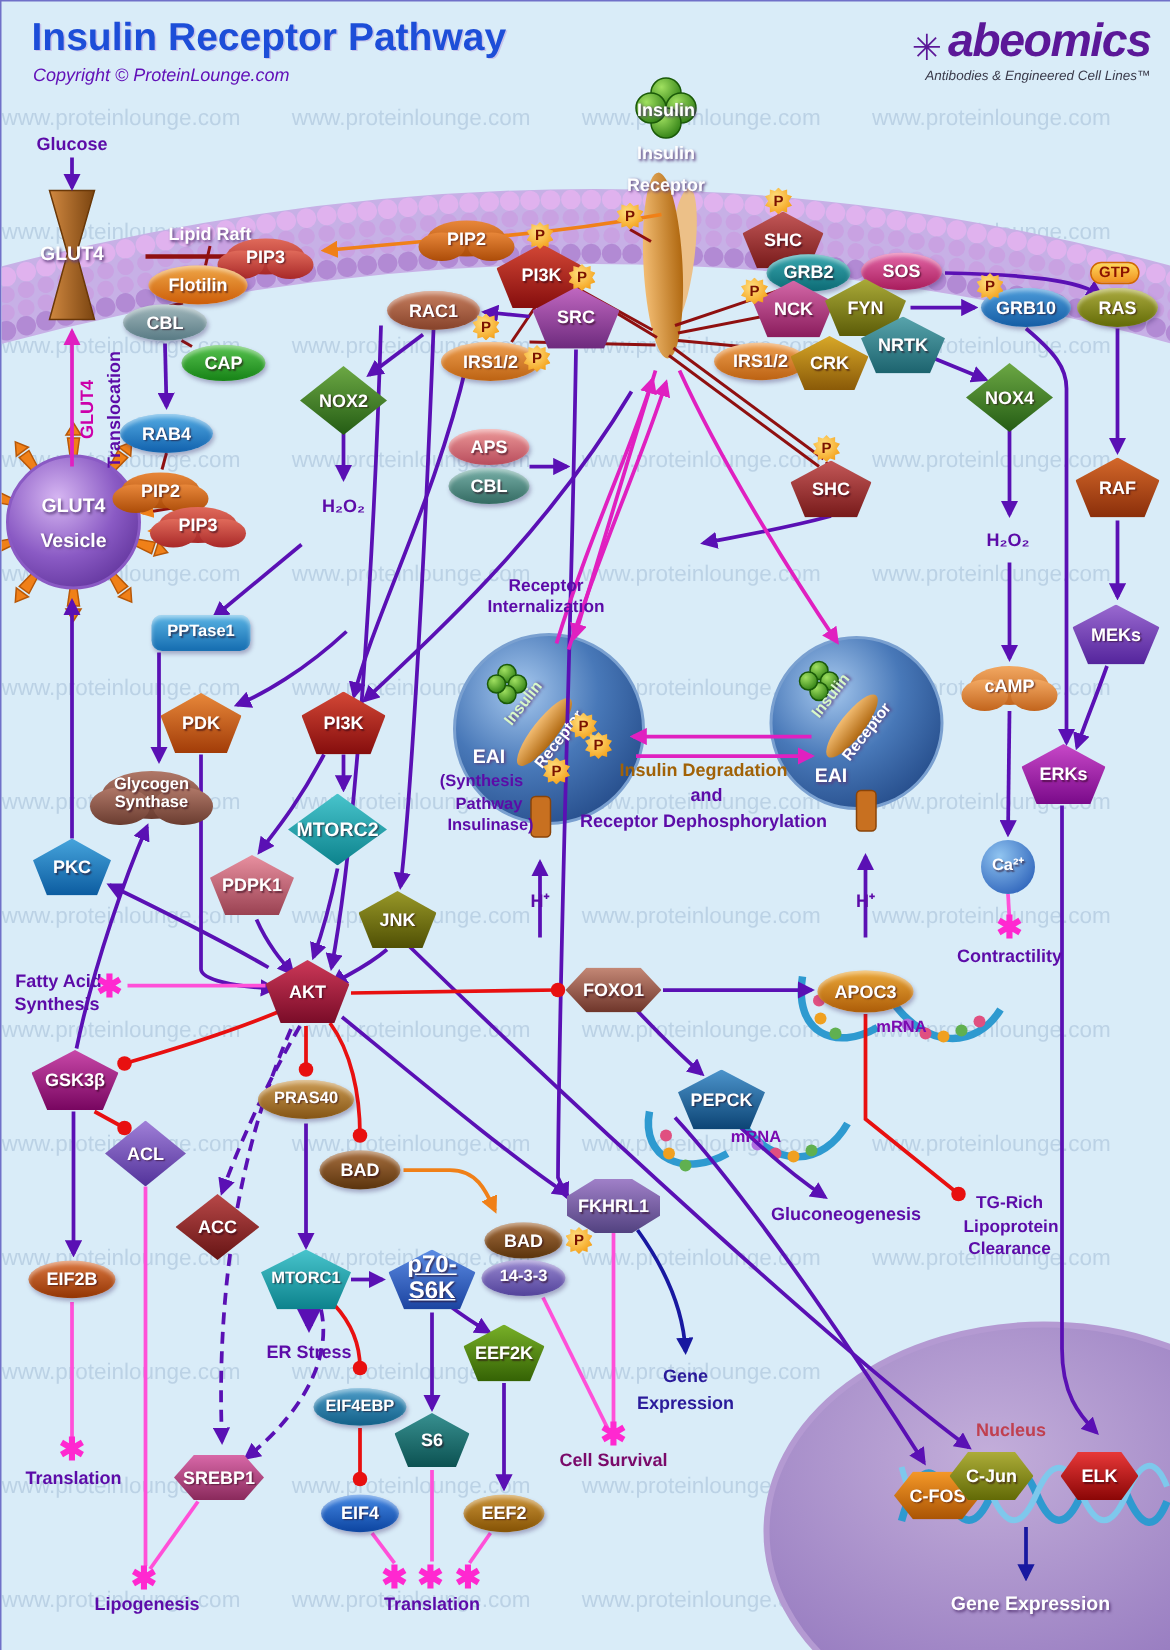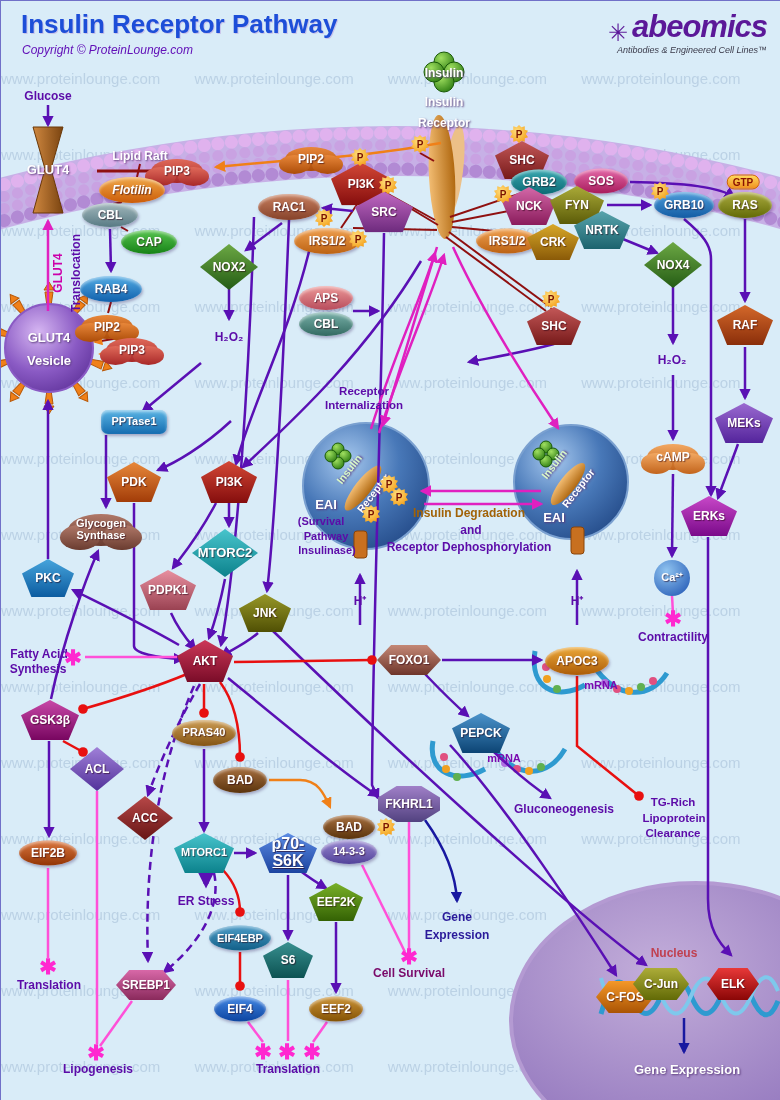--- a/index.html
+++ b/index.html
@@ -341,21 +341,21 @@
   <div class="lbl onmem" style="left:48px;top:336px;font-size:13px;">GLUT4</div>
   <div class="lbl onmem" style="left:48px;top:359px;font-size:13px;">Vesicle</div>
   <div class="lbl onmem" style="left:443px;top:72px;">Insulin</div>
   <div class="lbl onmem" style="left:443px;top:101px;">Insulin</div>
   <div class="lbl onmem" style="left:443px;top:122px;">Receptor</div>
   <div class="lbl" style="left:228px;top:336px;color:#5c0ba8;">H₂O₂</div>
   <div class="lbl" style="left:671px;top:359px;color:#5c0ba8;">H₂O₂</div>
   <div class="lbl" style="left:363px;top:390px;color:#5c0ba8;font-size:11.5px;">Receptor</div>
   <div class="lbl" style="left:363px;top:404px;color:#5c0ba8;font-size:11.5px;">Internalization</div>
   <div class="lbl onmem" style="left:325px;top:503px;font-size:13px;">EAI</div>
-  <div class="lbl" style="left:320px;top:520px;color:#5c0ba8;font-size:11px;">(Survival</div>
+  <div class="lbl" style="left:320px;top:520px;color:#5c0ba8;font-size:11px;">(Synthesis</div>
   <div class="lbl" style="left:325px;top:535px;color:#5c0ba8;font-size:11px;">Pathway</div>
   <div class="lbl" style="left:326px;top:549px;color:#5c0ba8;font-size:11px;">Insulinase)</div>
   <div class="lbl onmem" style="left:553px;top:516px;font-size:13px;">EAI</div>
   <div class="lbl" style="left:468px;top:512px;color:#a16207;">Insulin Degradation</div>
   <div class="lbl" style="left:470px;top:529px;color:#5c0ba8;">and</div>
   <div class="lbl" style="left:468px;top:546px;color:#5c0ba8;">Receptor Dephosphorylation</div>
   <div class="lbl" style="left:359px;top:599px;color:#5c0ba8;">H⁺</div>
   <div class="lbl" style="left:576px;top:599px;color:#5c0ba8;">H⁺</div>
   <div class="lbl" style="left:38px;top:653px;color:#5c0ba8;">Fatty Acid</div>
   <div class="lbl" style="left:37px;top:668px;color:#5c0ba8;">Synthesis</div>
@@ -374,21 +374,21 @@
   <div class="lbl" style="left:456px;top:934px;color:#2a1a9a;">Expression</div>
   <div class="lbl" style="left:408px;top:972px;color:#7a0a6a;">Cell Survival</div>
   <div class="lbl" style="left:673px;top:952px;color:#c04050;">Nucleus</div>
   <div class="lbl onmem" style="left:686px;top:1068px;font-size:13px;">Gene Expression</div>
   <div class="lbl onmem" style="left:348px;top:468px;font-size:10.5px;transform:translate(-50%,-50%) rotate(-52deg);color:#d8f8c8;">Insulin</div>
   <div class="lbl onmem" style="left:372px;top:492px;font-size:10.5px;transform:translate(-50%,-50%) rotate(-52deg);">Receptor</div>
   <div class="lbl onmem" style="left:553px;top:463px;font-size:10.5px;transform:translate(-50%,-50%) rotate(-52deg);color:#d8f8c8;">Insulin</div>
   <div class="lbl onmem" style="left:577px;top:487px;font-size:10.5px;transform:translate(-50%,-50%) rotate(-52deg);">Receptor</div>
 
   <div class="node cloud" style="left:176px;top:170px;width:52px;height:24px;--c1:#e06a5a;--c2:#a82828;">PIP3</div>
-  <div class="node ell" style="left:131px;top:189px;width:66px;height:26px;font-style:italic;--c1:#f0a848;--c2:#cc5c08;">Flotilin</div>
+  <div class="node ell" style="left:131px;top:189px;width:66px;height:26px;--c1:#f0a848;--c2:#cc5c08;">Flotilin</div>
   <div class="node ell" style="left:109px;top:214px;width:56px;height:24px;--c1:#a2b8bc;--c2:#587a84;">CBL</div>
   <div class="node ell" style="left:148px;top:241px;width:56px;height:24px;--c1:#58c450;--c2:#168216;">CAP</div>
   <div class="node ell" style="left:110px;top:288px;width:62px;height:26px;--c1:#54ace4;--c2:#1060ac;">RAB4</div>
   <div class="node cloud" style="left:106px;top:326px;width:52px;height:24px;--c1:#e8873a;--c2:#ac4c08;">PIP2</div>
   <div class="node cloud" style="left:131px;top:349px;width:52px;height:24px;--c1:#e06a5a;--c2:#a82828;">PIP3</div>
   <div class="node cloud" style="left:310px;top:158px;width:52px;height:24px;--c1:#e8873a;--c2:#ac4c08;">PIP2</div>
   <div class="node pent" style="left:360px;top:183px;width:60px;height:43px;--c1:#d44836;--c2:#850d0d;">PI3K</div>
   <div class="node pent" style="left:383px;top:211px;width:58px;height:41px;--c1:#c168c1;--c2:#6d2a7d;">SRC</div>
   <div class="node ell" style="left:288px;top:206px;width:62px;height:26px;--c1:#c88060;--c2:#86422a;">RAC1</div>
   <div class="node ell" style="left:326px;top:240px;width:66px;height:26px;--c1:#f0a050;--c2:#bc6212;">IRS1/2</div>

